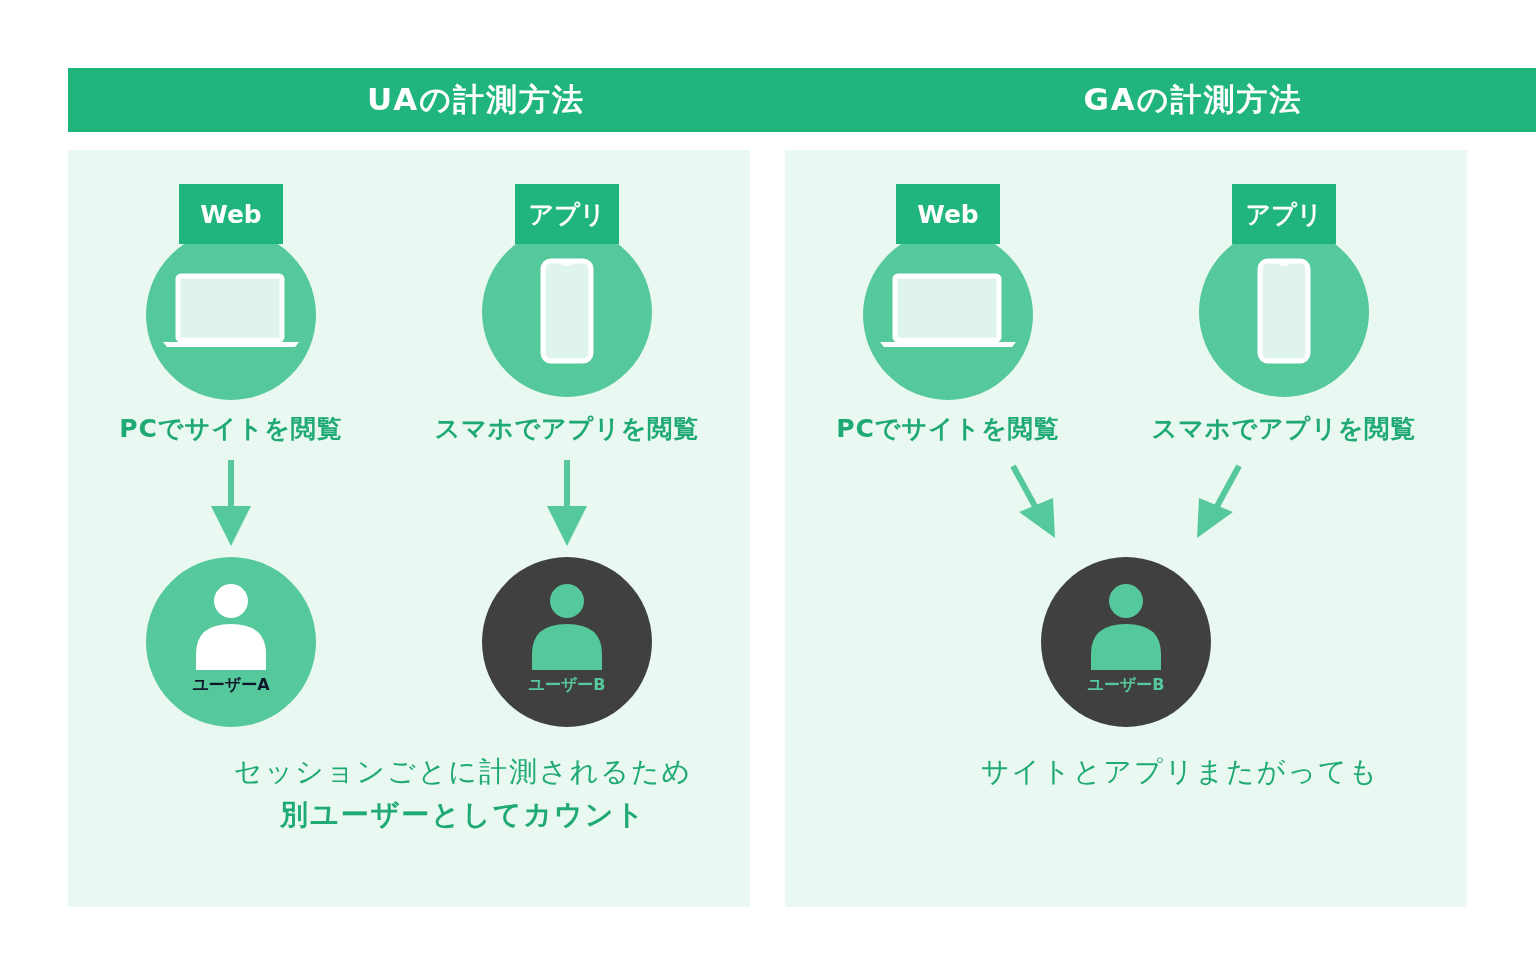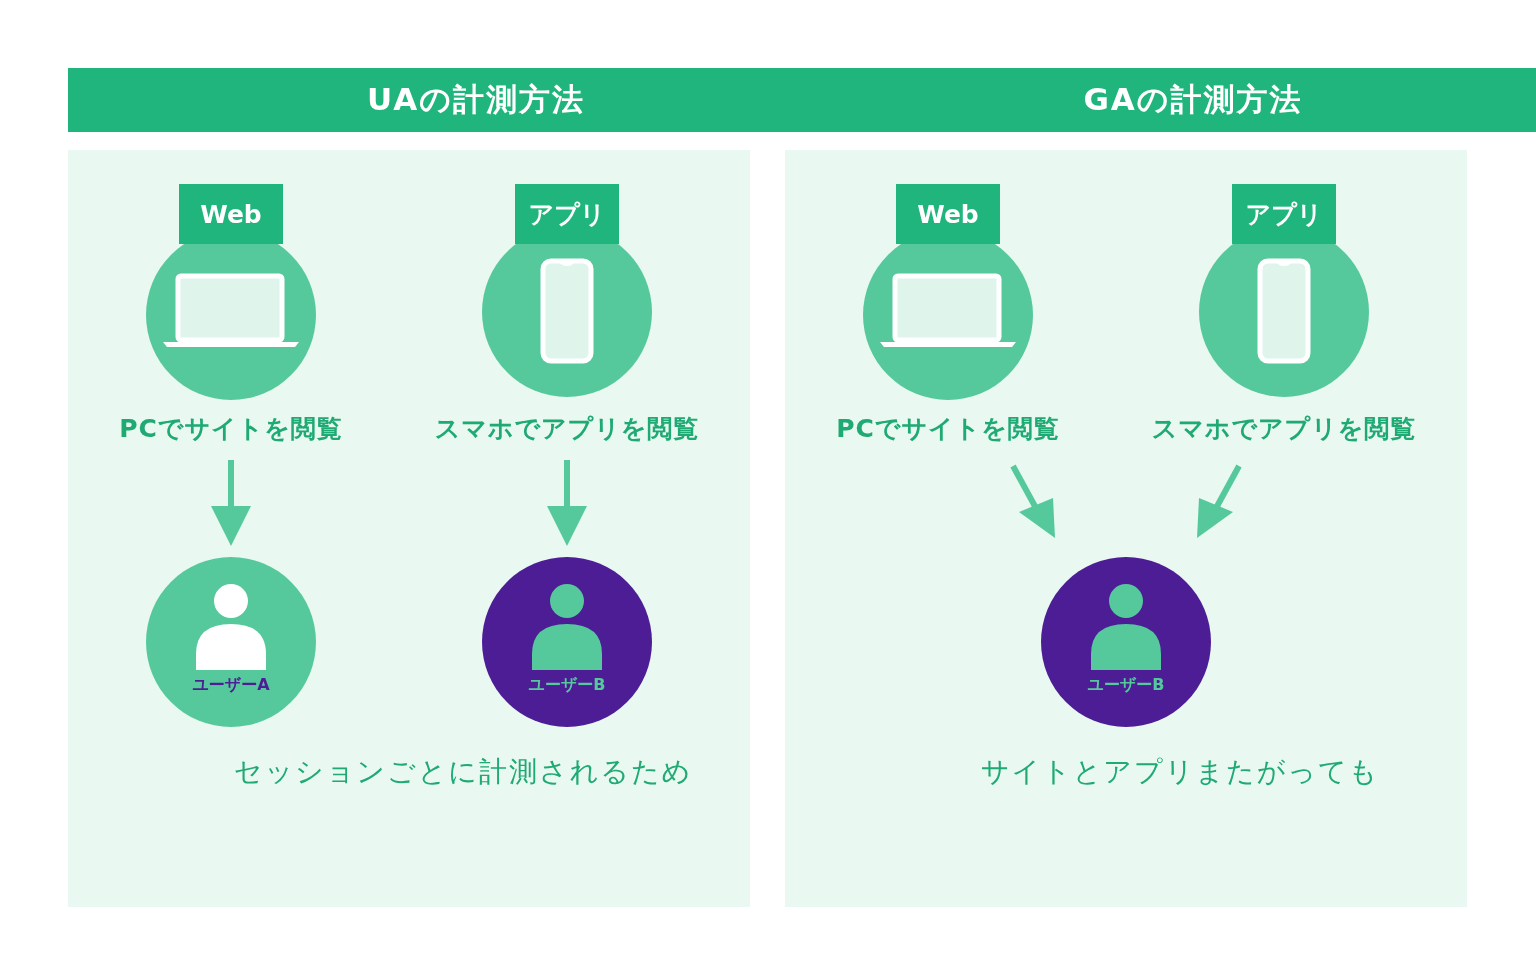--- a/index.html
+++ b/index.html
@@ -19,21 +19,21 @@
   }
   .tag {
     position: absolute; width: 104px; height: 60px; background: #1fb57c; color: #fff;
     display: flex; align-items: center; justify-content: center;
     font-size: 25px; font-weight: bold; z-index: 2;
   }
   .circle {
     position: absolute; width: 170px; height: 170px; border-radius: 50%;
     background: #56c99c;
   }
-  .circle.white { background: #4c1d95; }
+  .circle.white { background: #404040; }
   .label {
     position: absolute; width: 320px; text-align: center;
     color: #1faa74; font-size: 25px; font-weight: bold; letter-spacing: 1px;
   }
   .icon svg { display: block; }
   .user-name {
     position: absolute; left: 0; width: 170px; top: 118px; text-align: center;
     font-size: 16px; font-weight: bold;
   }
   .desc {
@@ -85,35 +85,36 @@
     </svg>
   </span>
 
   <div class="circle" style="left:78px; top:407px;">
     <span class="icon" style="position:absolute; left:50px; top:27px;">
       <svg width="70" height="86" viewBox="0 0 70 86">
         <circle cx="35" cy="17" r="17" fill="#ffffff"></circle>
         <path d="M0 86 V70 Q0 40 35 40 Q70 40 70 70 V86 Z" fill="#ffffff"></path>
       </svg>
     </span>
-    <div class="user-name" style="color:#4c1d95;">ユーザーA</div>
+    <div class="user-name" style="color:#0f172a;">ユーザーA</div>
   </div>
 
   <div class="circle white" style="left:414px; top:407px;">
     <span class="icon" style="position:absolute; left:50px; top:27px;">
       <svg width="70" height="86" viewBox="0 0 70 86">
         <circle cx="35" cy="17" r="17" fill="#56c99c"></circle>
         <path d="M0 86 V70 Q0 40 35 40 Q70 40 70 70 V86 Z" fill="#56c99c"></path>
       </svg>
     </span>
     <div class="user-name" style="color:#56c99c;">ユーザーB</div>
   </div>
 
   <div class="desc" style="top:600px;">
     <div>セッションごとに計測されるため</div>
+    <div class="strong">別ユーザーとしてカウント</div>
   </div>
 </div>
 
 <div class="header" style="left:785px;">GAの計測方法</div>
 
 <div class="panel" style="left:785px;">
 
   <div class="tag" style="left:111px; top:34px;">Web</div>
   <div class="circle" style="left:78px; top:80px;">
     <span class="icon" style="position:absolute; left:15px; top:42px;">

